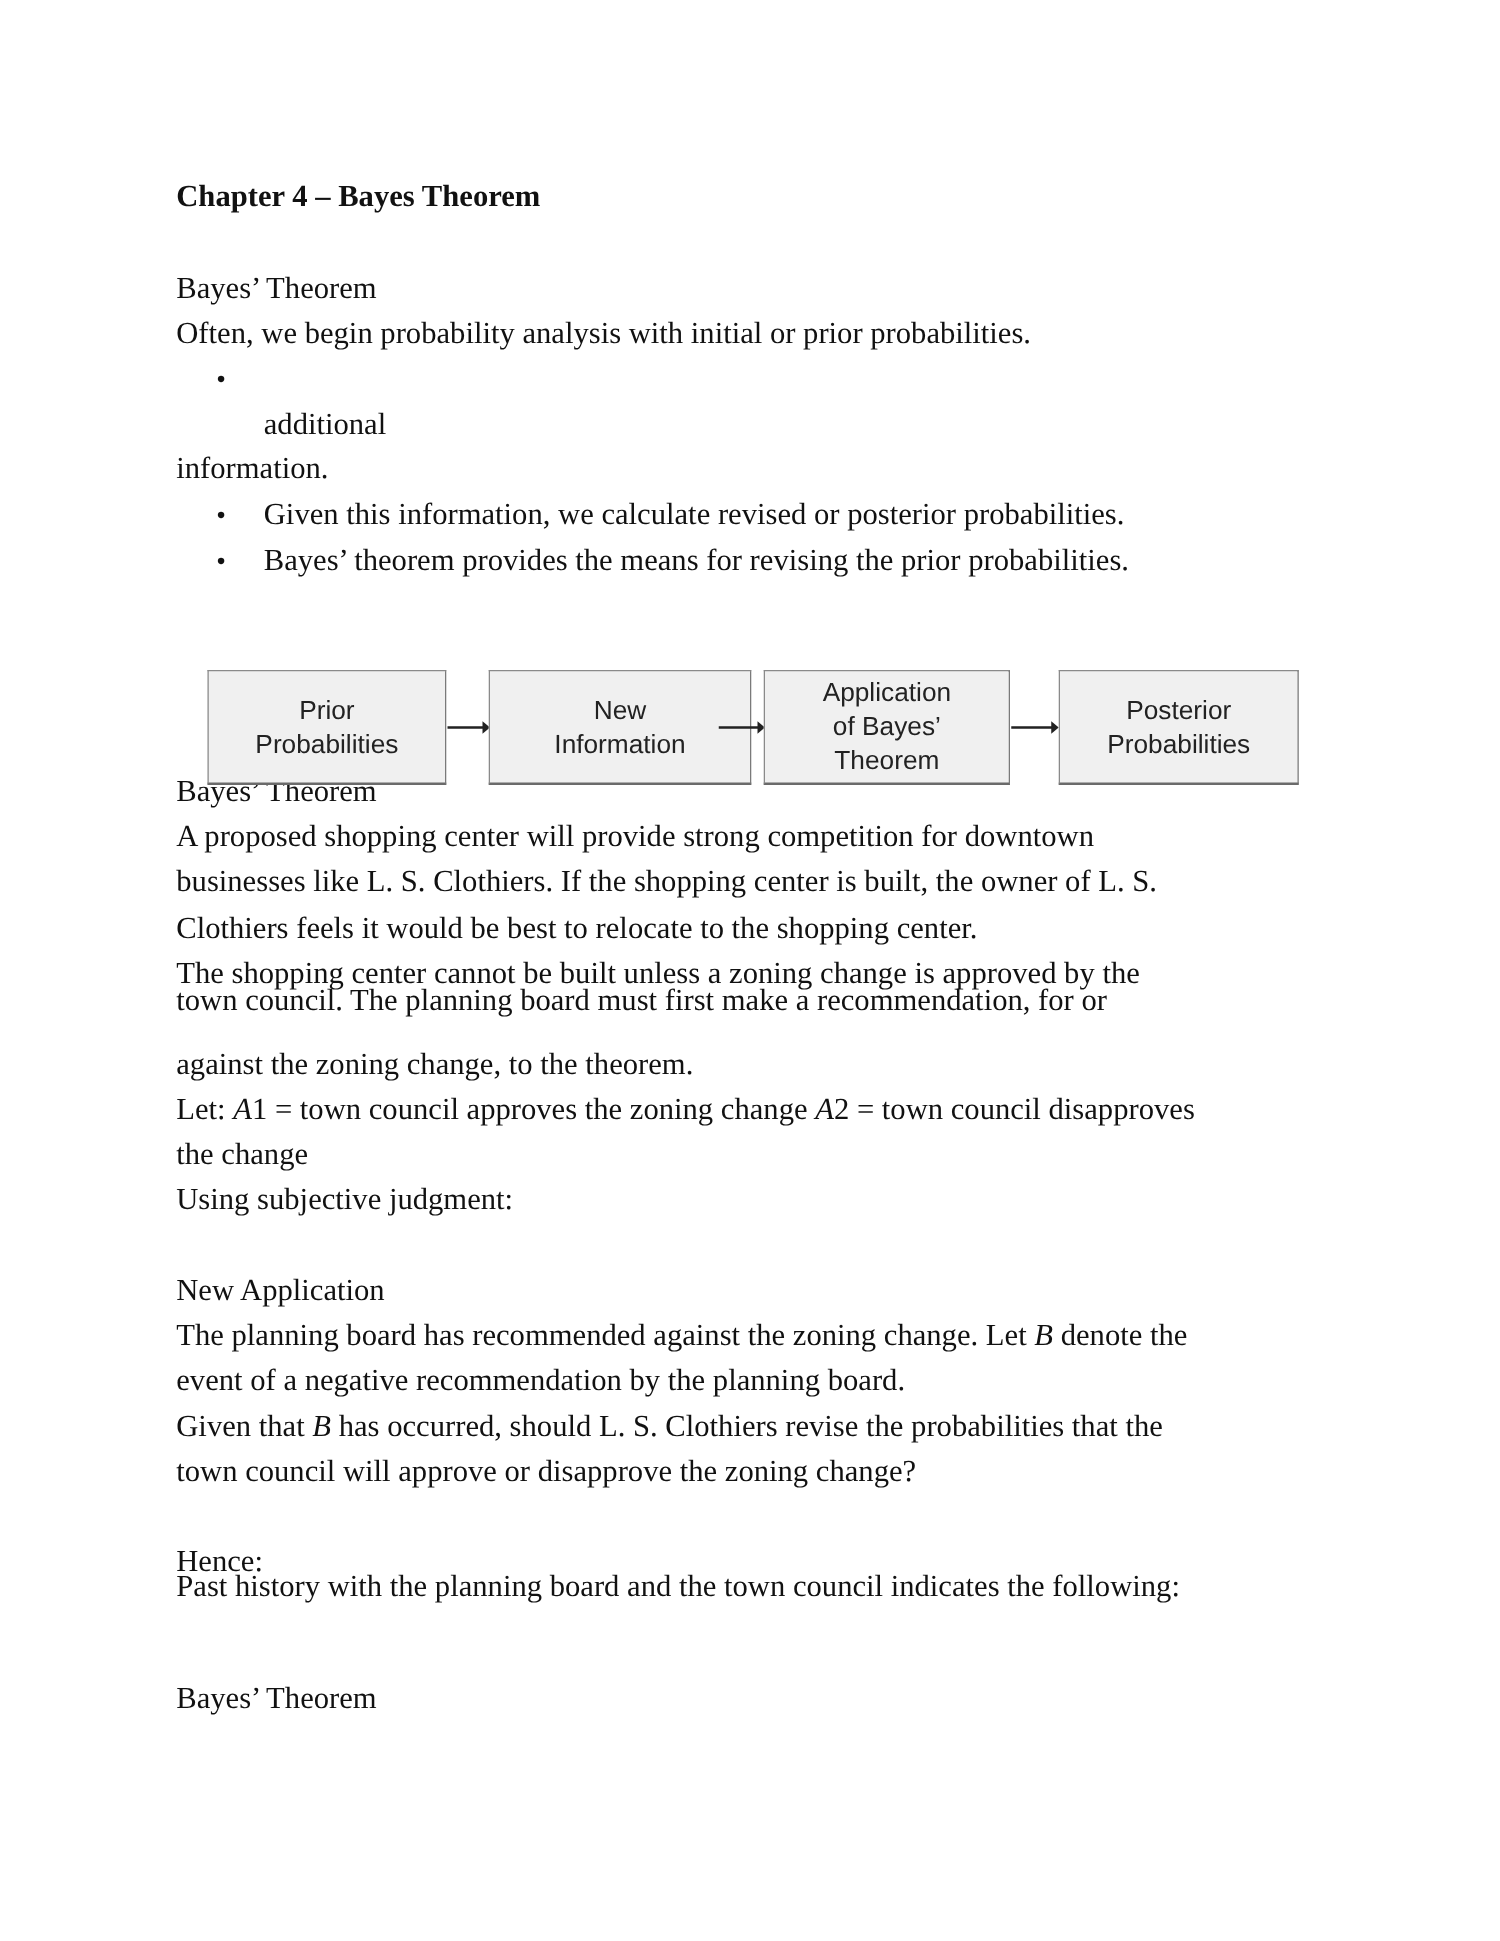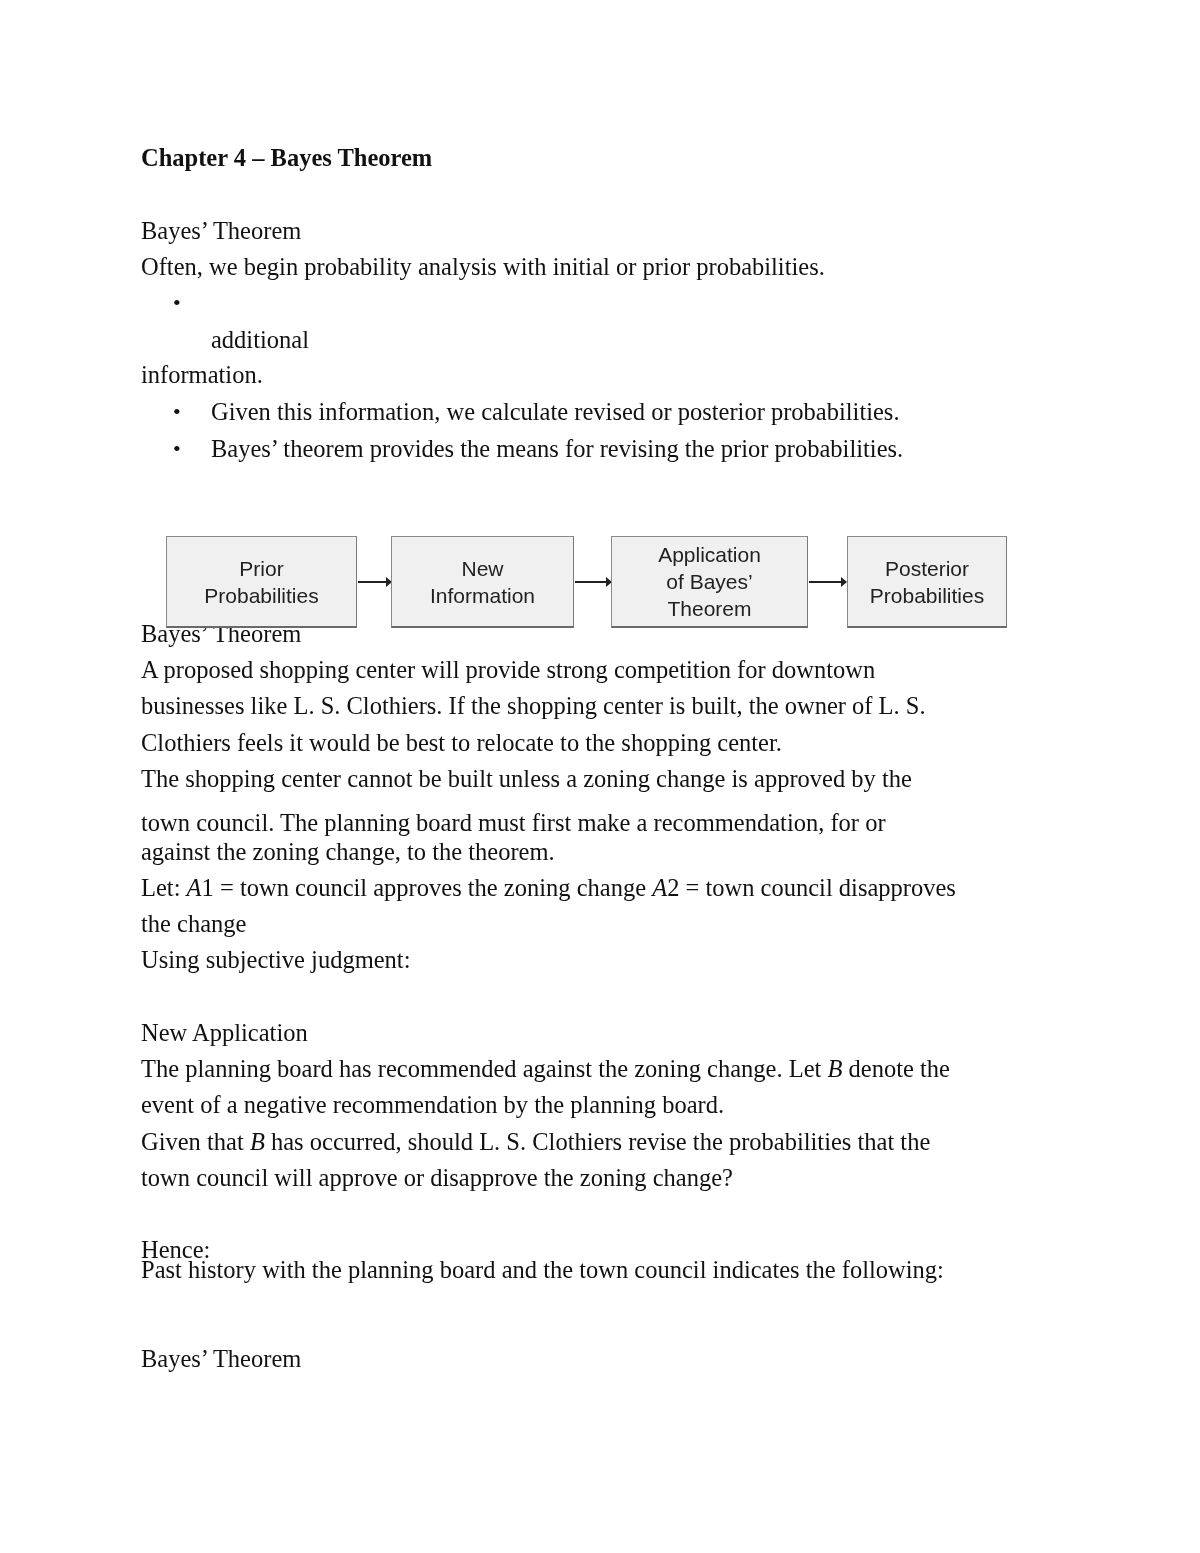--- a/index.html
+++ b/index.html
@@ -40,21 +40,21 @@
   <div class="line bullet-line" style="top:294px">
     <span class="bullet">•</span>
     <span>Bayes’ theorem provides the means for revising the prior probabilities.</span>
   </div>
 
   <div class="line" style="top:479px">Bayes’ Theorem</div>
   <div class="line" style="top:515px">A proposed shopping center will provide strong competition for downtown</div>
   <div class="line" style="top:551px">businesses like L. S. Clothiers. If the shopping center is built, the owner of L. S.</div>
   <div class="line" style="top:588px">Clothiers feels it would be best to relocate to the shopping center.</div>
   <div class="line" style="top:624px">The shopping center cannot be built unless a zoning change is approved by the</div>
-  <div class="line" style="top:668px">town council. The planning board must first make a recommendation, for or</div>
+  <div class="line" style="top:646px">town council. The planning board must first make a recommendation, for or</div>
   <div class="line" style="top:697px">against the zoning change, to the theorem.</div>
   <div class="line" style="top:733px">
     <span>Let: </span><i class="var">A</i><span>1 = town council approves the zoning change </span><i class="var">A</i><span>2 = town council disapproves</span>
   </div>
   <div class="line" style="top:769px">the change</div>
   <div class="line" style="top:805px">Using subjective judgment:</div>
 
   <div class="line" style="top:878px">New Application</div>
   <div class="line" style="top:914px">
     <span>The planning board has recommended against the zoning change. Let </span><i class="var">B</i><span> denote the</span>
@@ -71,34 +71,34 @@
 </div>
 
 <div class="diagram">
   <div class="box" style="left:0;width:191px">
     <div>
         <div>Prior</div>
         <div>Probabilities</div>
       </div>
   </div>
   <div class="arrow" style="left:192px;width:32px"></div>
-  <div class="box" style="left:225px;width:183px">
+  <div class="box" style="left:225px;width:210px">
     <div>
         <div>New</div>
         <div>Information</div>
       </div>
   </div>
   <div class="arrow" style="left:409px;width:35px"></div>
   <div class="box" style="left:445px;width:197px">
     <div>
         <div>Application</div>
         <div>of Bayes’</div>
         <div>Theorem</div>
       </div>
   </div>
   <div class="arrow" style="left:643px;width:36px"></div>
-  <div class="box" style="left:681px;width:160px">
+  <div class="box" style="left:681px;width:192px">
     <div>
         <div>Posterior</div>
         <div>Probabilities</div>
       </div>
   </div>
 </div>
 
 </body></html>

